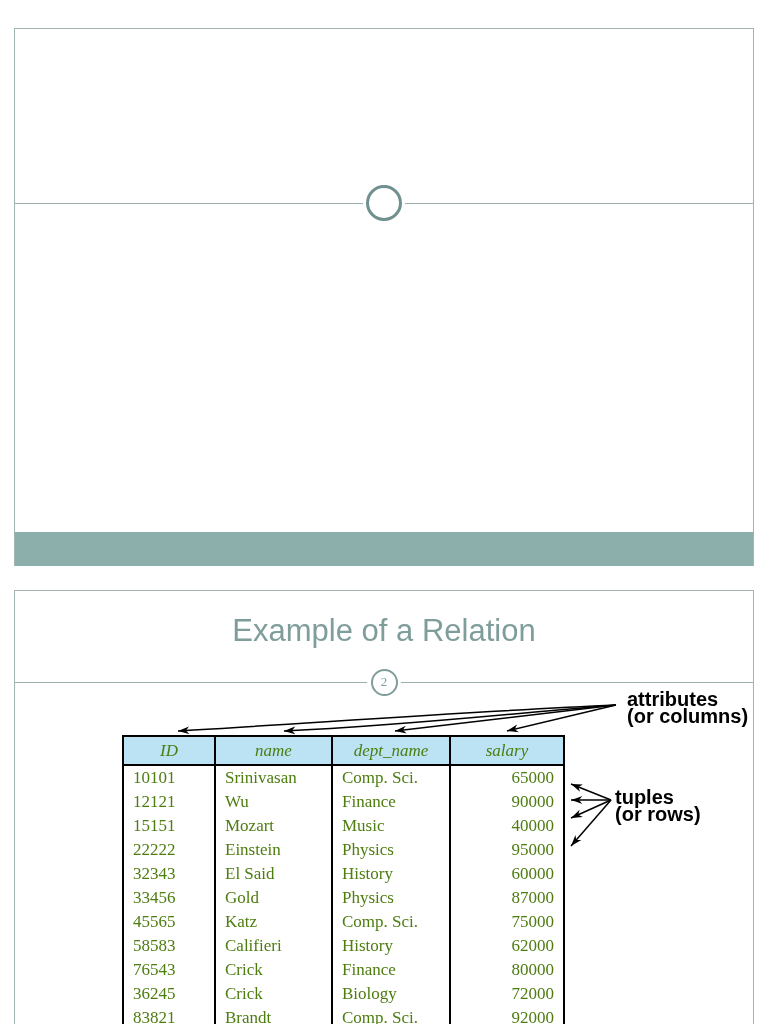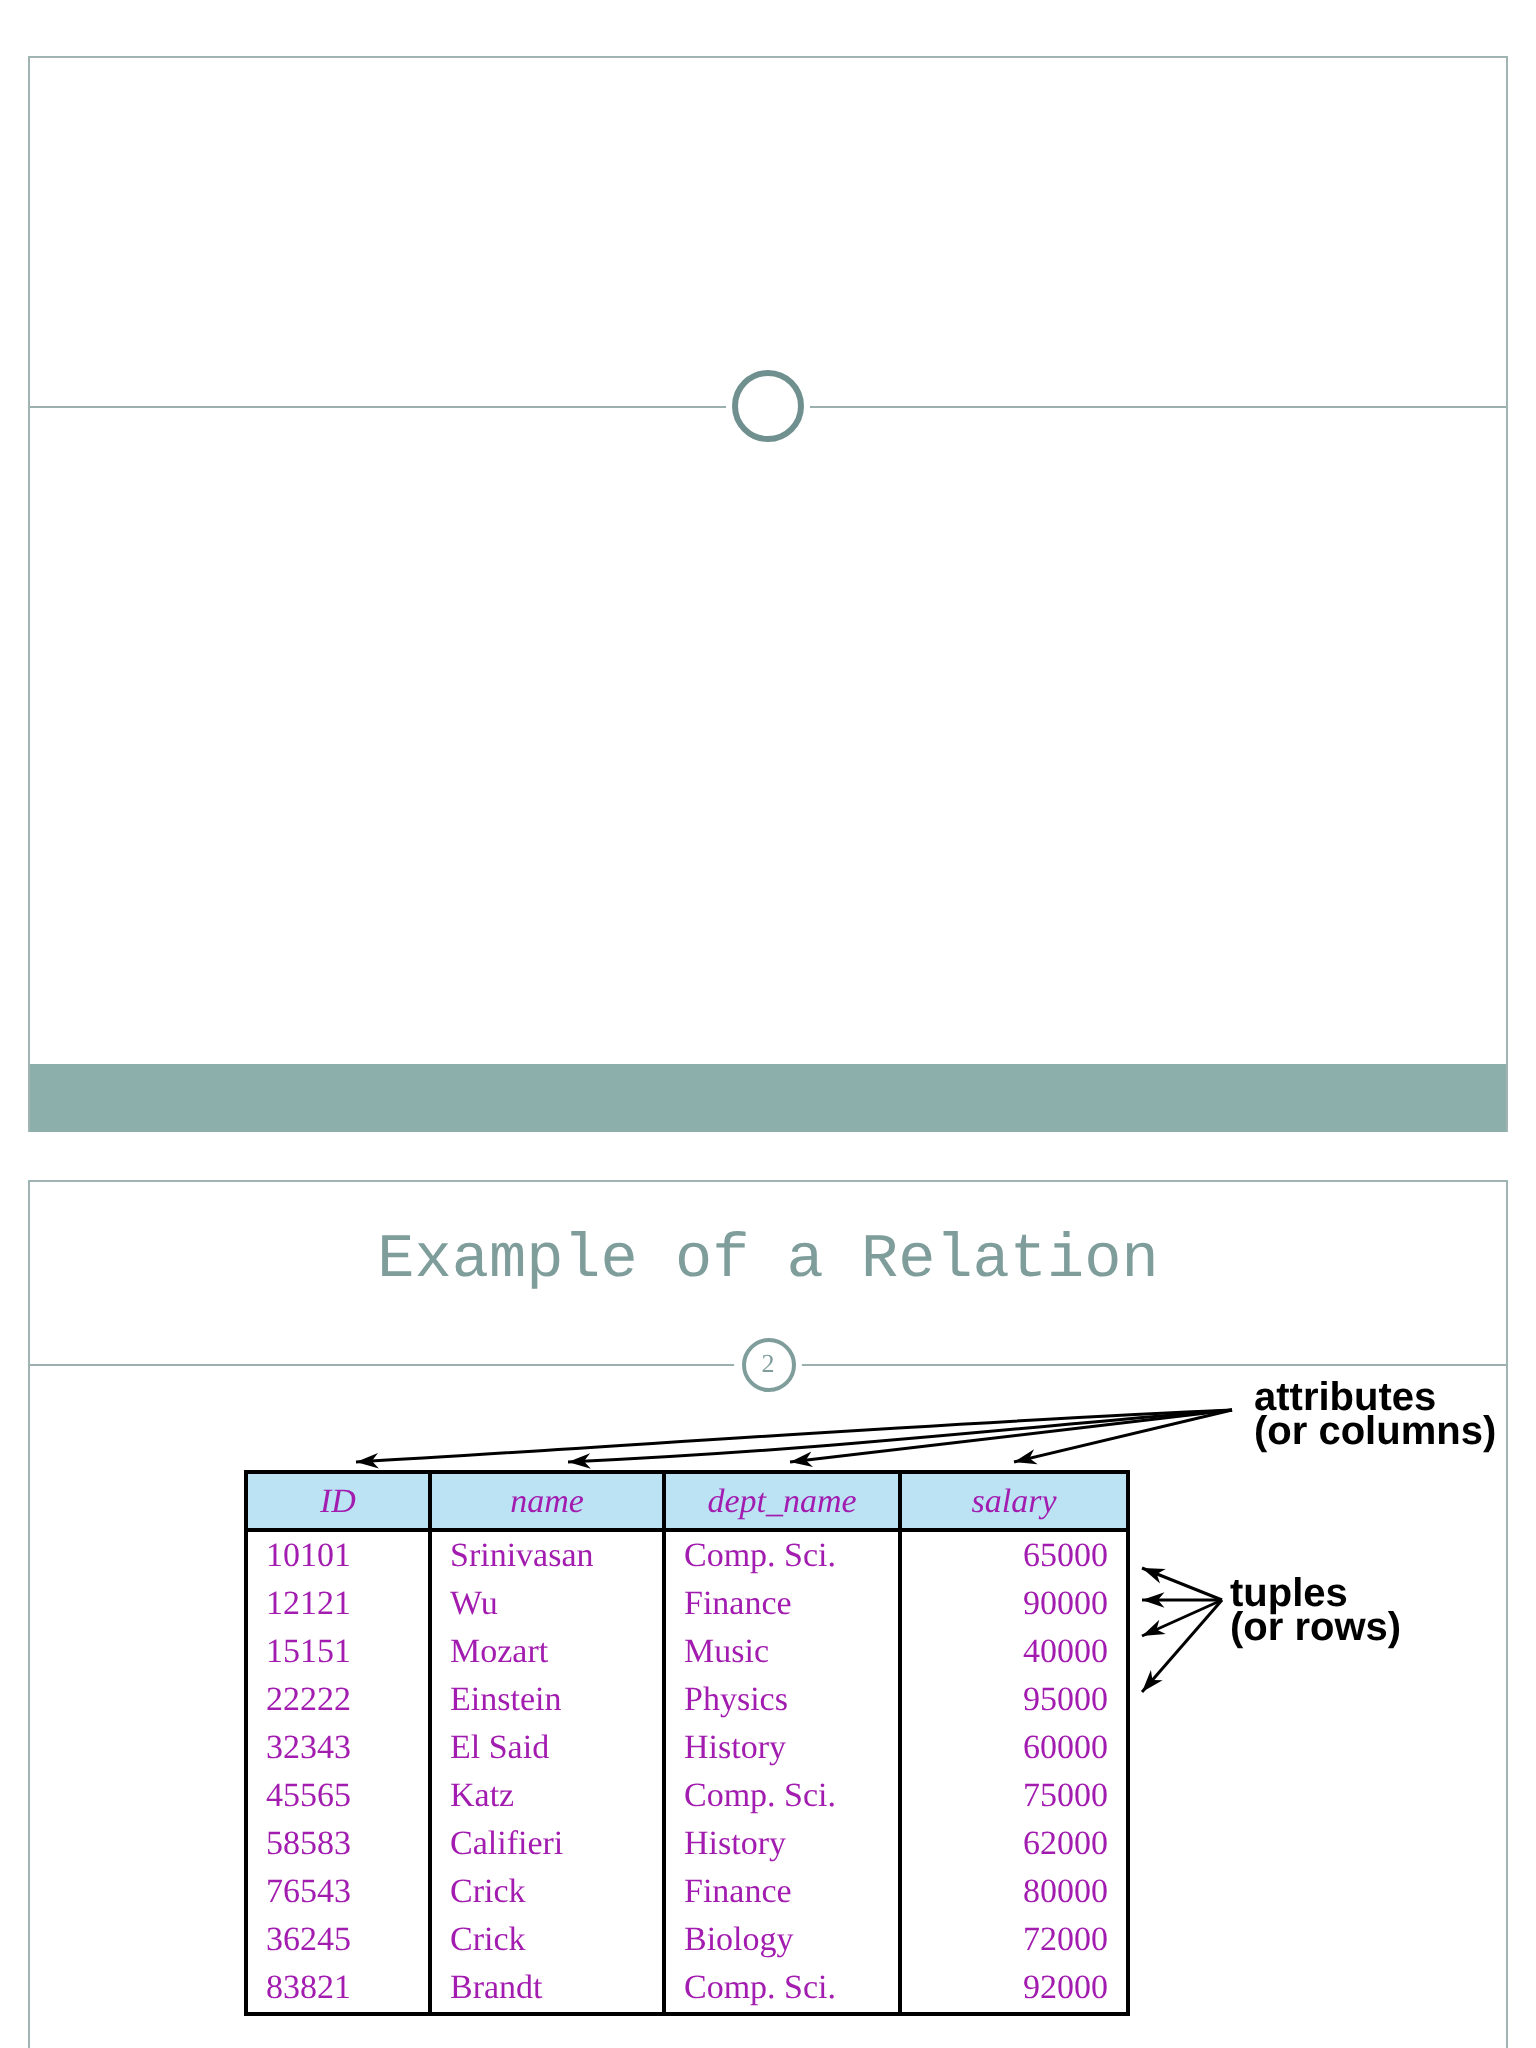--- a/index.html
+++ b/index.html
@@ -122,21 +122,21 @@
     left: 0; top: 0;
     width: 100%;
     height: 91px;
   }
 
   .content-title {
     position: absolute;
     left: 0; top: 22px;
     width: 100%;
     text-align: center;
-    font-family: Liberation Mono, monospace;
+    font-family: Liberation Sans, sans-serif;
     font-size: 31px;
     font-weight: 400;
     color: #7e9d9b;
   }
 
   .header-rule {
     position: absolute;
     left: 0; top: 91px;
     width: 100%;
     height: 1px;
@@ -200,21 +200,21 @@
     border: 2px solid #000000;
     table-layout: fixed;
   }
 
   .relation-table th,
   .relation-table td {
     border-left: 2px solid #000000;
     border-right: 2px solid #000000;
     font-family: "Liberation Serif", serif;
     font-size: 17px;
-    color: #a21caf;
+    color: #4d7c0f;
     height: 24px;
     line-height: 24px;
     padding: 0 9px;
     white-space: nowrap;
   }
 
   .relation-table thead th {
     background: #bbe3f4;
     font-style: italic;
     font-weight: 400;
@@ -352,20 +352,26 @@
               <td class="col-dept">Physics</td>
               <td class="col-salary">95000</td>
             </tr>
             <tr>
               <td class="col-id">32343</td>
               <td class="col-name">El Said</td>
               <td class="col-dept">History</td>
               <td class="col-salary">60000</td>
             </tr>
             <tr>
+              <td class="col-id">33456</td>
+              <td class="col-name">Gold</td>
+              <td class="col-dept">Physics</td>
+              <td class="col-salary">87000</td>
+            </tr>
+            <tr>
               <td class="col-id">45565</td>
               <td class="col-name">Katz</td>
               <td class="col-dept">Comp. Sci.</td>
               <td class="col-salary">75000</td>
             </tr>
             <tr>
               <td class="col-id">58583</td>
               <td class="col-name">Califieri</td>
               <td class="col-dept">History</td>
               <td class="col-salary">62000</td>

